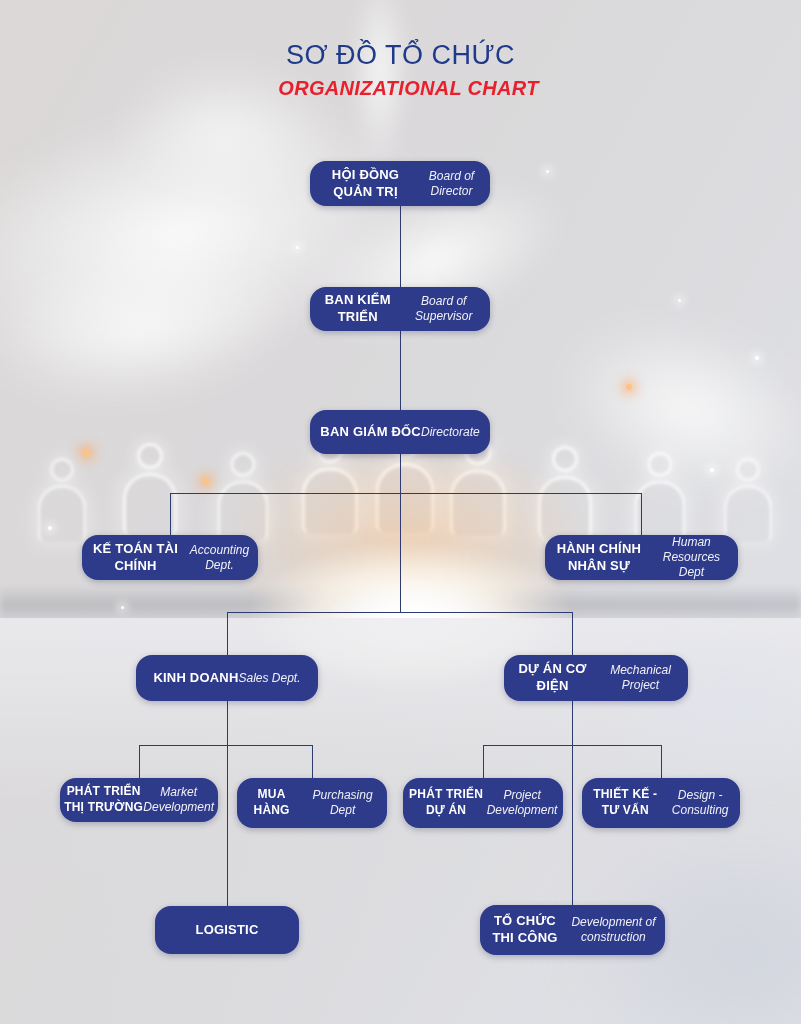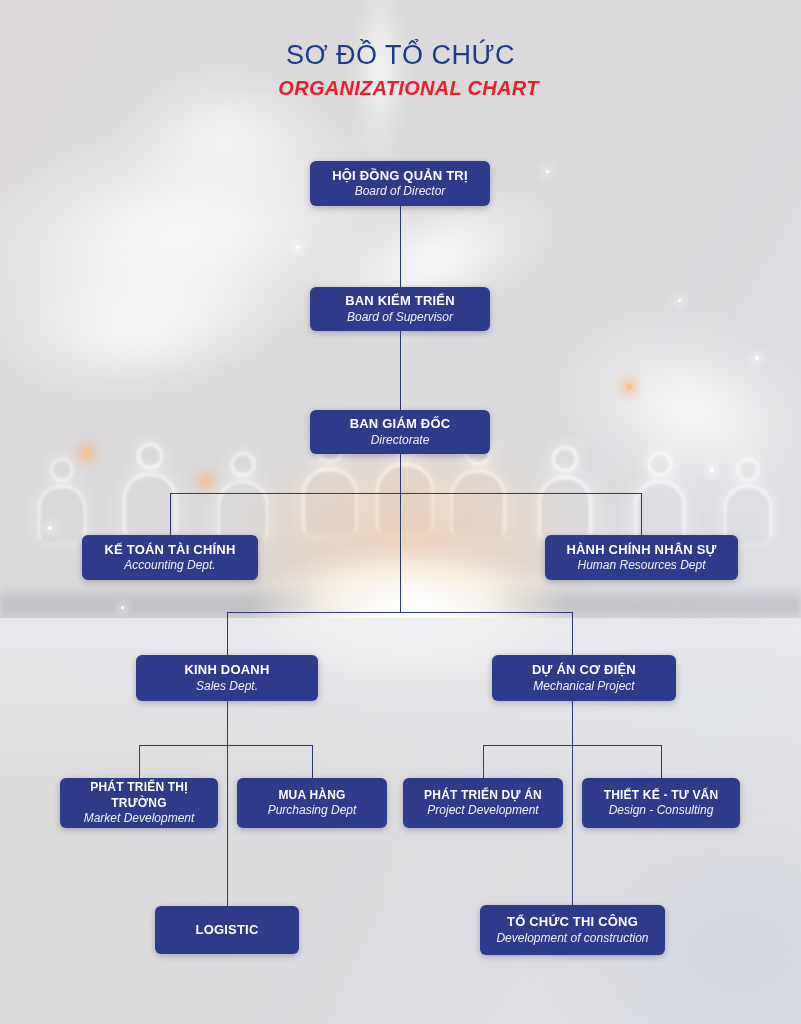--- a/index.html
+++ b/index.html
@@ -47,22 +47,22 @@
   .spark{position:absolute;border-radius:50%;background:#fff;box-shadow:0 0 10px 3px rgba(255,255,255,.8);}
   .spark.orange{background:#ffc285;box-shadow:0 0 12px 4px rgba(255,170,100,.8);}
 
   
   .titles{position:absolute;left:0;top:40px;width:801px;text-align:center;}
   .title-vi{font-size:27px;font-weight:normal;letter-spacing:.5px;color:#1e3a8a;margin:0;}
   .title-en{font-size:20px;font-weight:bold;font-style:italic;letter-spacing:.3px;color:#e8202e;margin:6px 0 0 16px;}
 
   .line{position:absolute;background:#2e3a72;}
 
-  .node{position:absolute;background:#2e3a8a;border-radius:6px;color:#fff;
-        display:flex;flex-direction:column;align-items:center;justify-content:center;
+  .node{position:absolute;background:#2e3a8a;border-radius:16px;color:#fff;
+        display:flex;flex-direction:row;align-items:center;justify-content:center;
         box-shadow:0 2px 6px rgba(25,32,80,.28); text-align:center; padding:2px 4px; box-sizing:border-box;}
   .node .vi{font-weight:bold;font-size:13px;line-height:1.3;letter-spacing:.2px;}
   .node .en{font-style:italic;font-size:12px;line-height:1.25;color:rgba(255,255,255,.93);}
   .node.small .vi{font-size:12px;}
 </style>
 </head>
 <body>
 
 <div class="page">
 
@@ -175,25 +175,25 @@
       <span class="en">Accounting Dept.</span>
     </div>
     <div class="node" style="left:545px;top:535px;width:193px;height:45px">
       <span class="vi">HÀNH CHÍNH NHÂN SỰ</span>
       <span class="en">Human Resources Dept</span>
     </div>
     <div class="node" style="left:136px;top:655px;width:182px;height:46px">
       <span class="vi">KINH DOANH</span>
       <span class="en">Sales Dept.</span>
     </div>
-    <div class="node" style="left:492px;top:655px;width:184px;height:46px">
+    <div class="node" style="left:504px;top:655px;width:184px;height:46px">
       <span class="vi">DỰ ÁN CƠ ĐIỆN</span>
       <span class="en">Mechanical Project</span>
     </div>
-    <div class="node small" style="left:60px;top:778px;width:158px;height:50px">
+    <div class="node small" style="left:60px;top:778px;width:158px;height:44px">
       <span class="vi">PHÁT TRIỂN THỊ TRƯỜNG</span>
       <span class="en">Market Development</span>
     </div>
     <div class="node small" style="left:237px;top:778px;width:150px;height:50px">
       <span class="vi">MUA HÀNG</span>
       <span class="en">Purchasing Dept</span>
     </div>
     <div class="node small" style="left:403px;top:778px;width:160px;height:50px">
       <span class="vi">PHÁT TRIỂN DỰ ÁN</span>
       <span class="en">Project Development</span>

